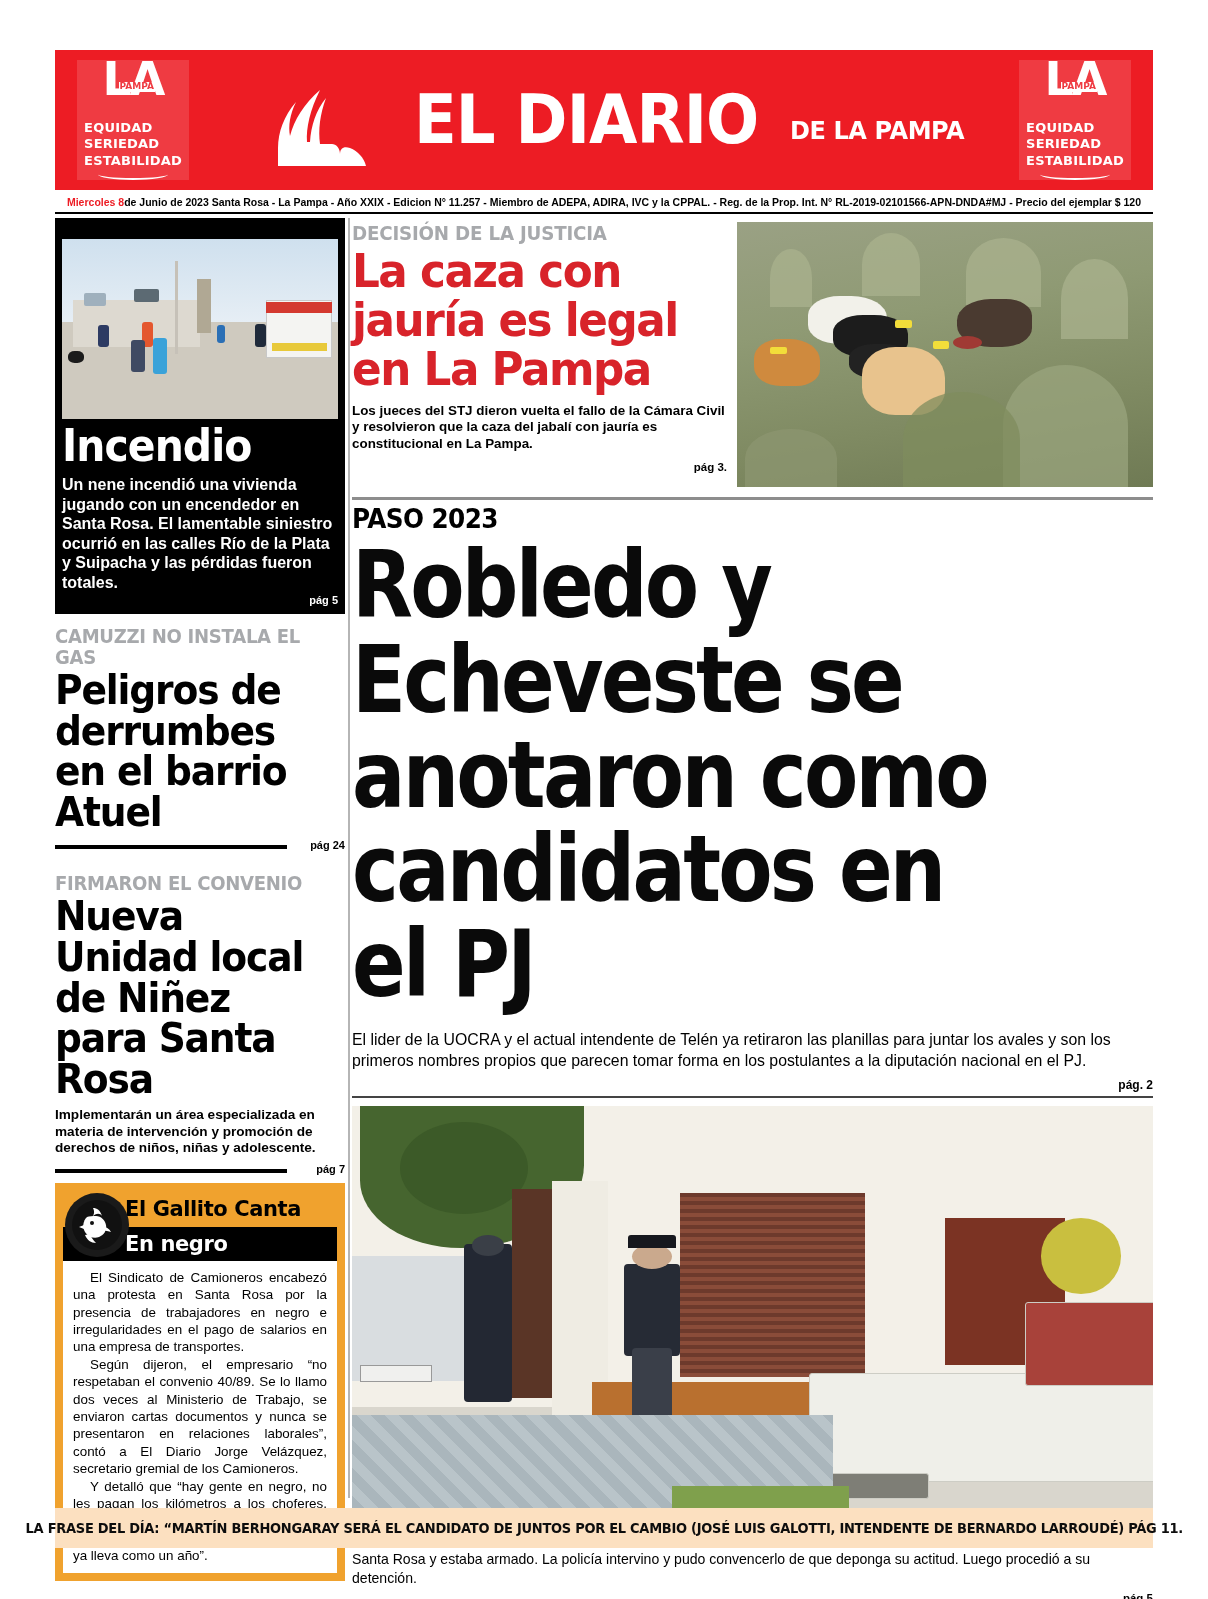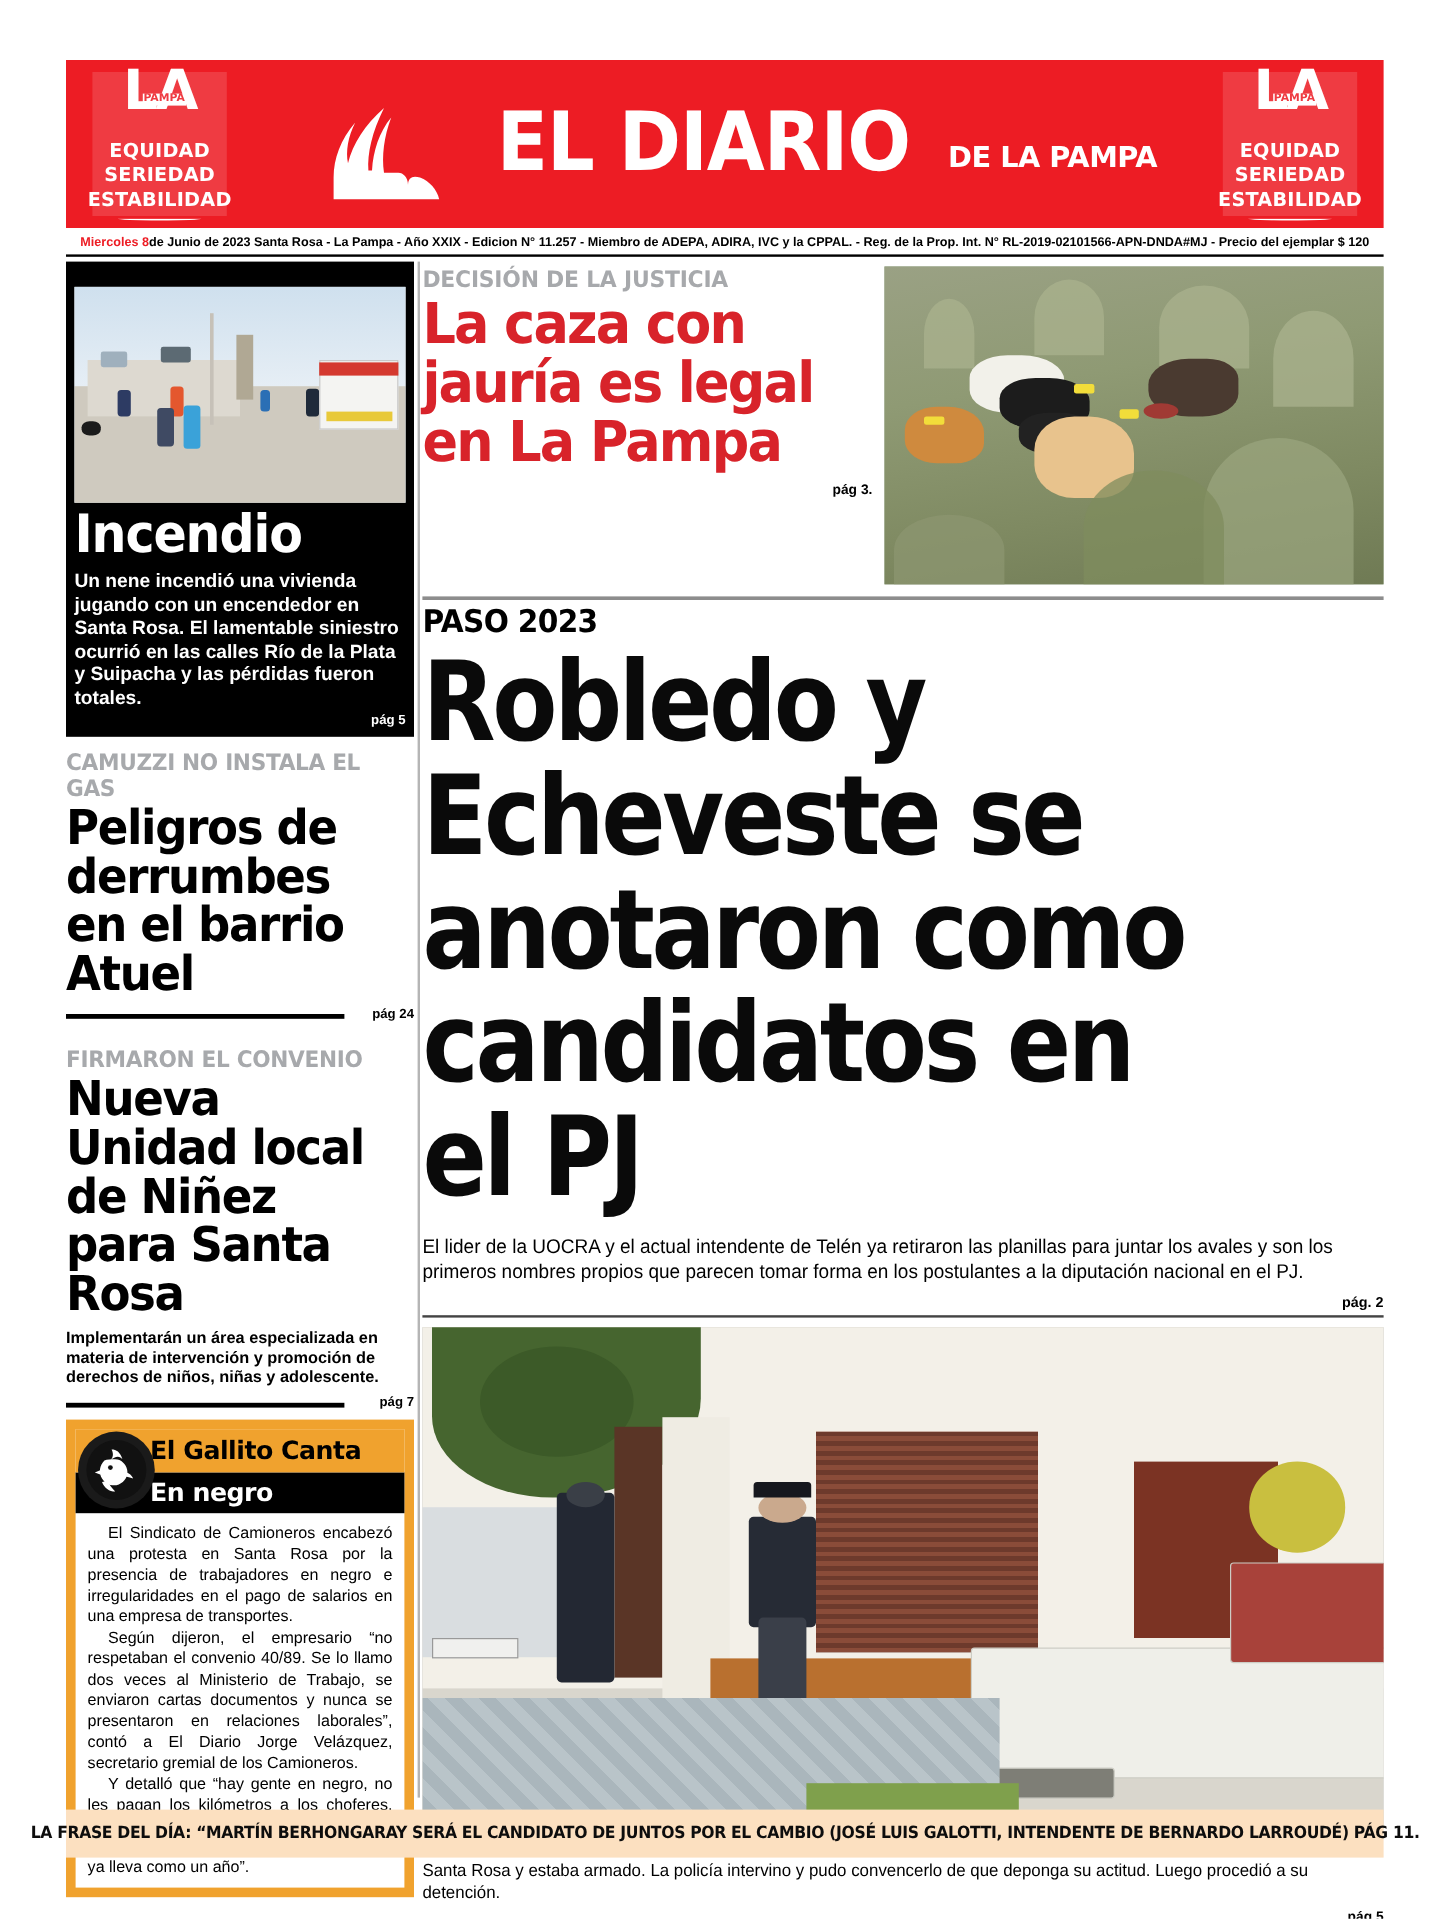--- a/index.html
+++ b/index.html
@@ -49,23 +49,23 @@
     color: #ef3b42;
     background: #fff;
     letter-spacing: 0px;
     padding: 0 1px;
     left: 16px; top: 22px;
     line-height: 1.1;
   }
   .badge-words {
     font-family: "DejaVu Sans", sans-serif;
     font-weight: 700;
-    font-size: 16px;
-    color: #fff;
-    text-align: center;
+    font-size: 13px;
+    color: #fff;
+    text-align: left;
     line-height: 1.28;
     letter-spacing: 0.2px;
     margin-top: 20px;
   }
   .badge-swoosh {
     width: 70px; height: 8px;
     border-bottom: 2px solid #fff;
     border-radius: 0 0 50% 50% / 0 0 100% 100%;
     margin-top: 5px;
   }
@@ -561,20 +561,21 @@
         <p>Y detalló que “hay gente en negro, no les pagan los kilómetros a los choferes, además les dan una parte en efectivo y otra parte en cheques. Esto no es nuevo, ya lleva como un año”.</p>
       </div>
     </div>
   </div>
 
   <div class="vrule" style="left:348px; top:218px; width:2px; height:1280px;"></div>
 
   <div class="center-top">
     <div class="ct-kicker">DECISIÓN DE LA JUSTICIA</div>
     <div class="ct-head">La caza con jauría es legal en La Pampa</div>
+    <div class="ct-deck">Los jueces del STJ dieron vuelta el fallo de la Cámara Civil y resolvieron que la caza del jabalí con jauría es constitucional en La Pampa.</div>
     <div class="ct-pag">pág 3.</div>
   </div>
 
   <div class="top-photo">
     <div class="boar-scene">
       <div class="grass-tuft" style="left:8%;top:10%;width:10%;height:22%"></div>
       <div class="grass-tuft" style="left:30%;top:4%;width:14%;height:24%"></div>
       <div class="grass-tuft" style="left:55%;top:6%;width:18%;height:26%"></div>
       <div class="grass-tuft" style="left:78%;top:14%;width:16%;height:30%"></div>
       <div class="grass-tuft" style="left:64%;bottom:0;width:30%;height:46%;background:#9aa47e"></div>

